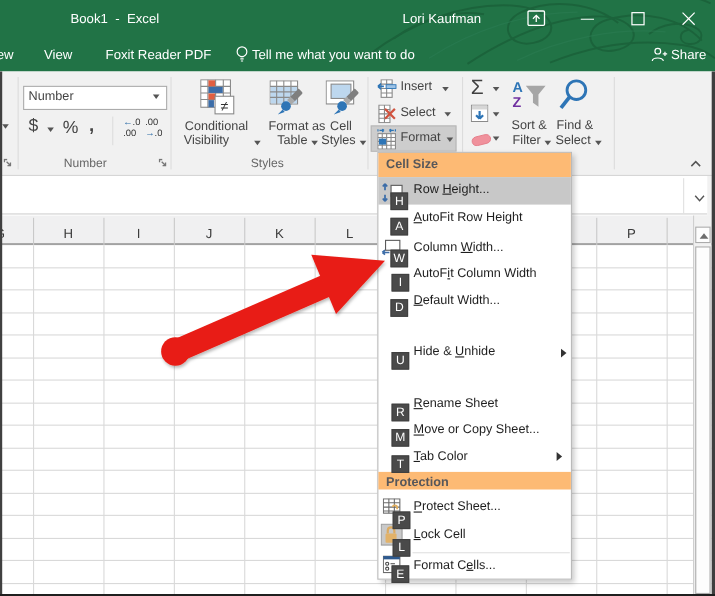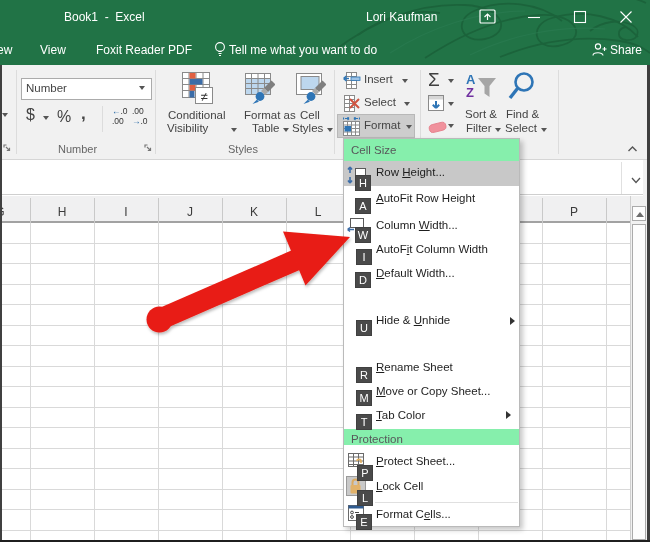--- a/index.html
+++ b/index.html
@@ -17,21 +17,21 @@
 #grid{left:0;top:223px;width:650px;height:317px;background:#fff}
 .hline{position:absolute;left:0;width:650px;height:1px;background:#d9d9d9}
 .vline{position:absolute;top:223px;height:317px;width:1px;background:#d9d9d9}
 #leftborder{left:0;top:65px;width:2px;height:477px;background:#404040}
 #bottombar{left:0;top:540px;width:650px;height:2px;background:#1f1f1f}
 #scrollbar{left:630px;top:196px;width:17px;height:344px;background:#f1f1f1;border-left:1px solid #cfcfcf}
 #sbtn{position:absolute;left:1px;top:10px;width:14px;height:15px;background:#fdfdfd;border:1px solid #ababab}
 #sthumb{position:absolute;left:1px;top:28px;width:14px;height:316px;background:#fdfdfd;border:1px solid #ababab}
 #rightborder{left:647px;top:65px;width:3px;height:477px;background:#3f3f3f}
 #menu{left:343px;top:138px;width:177px;height:389px;background:#fff;border:1px solid #bababa;box-shadow:3px 3px 5px rgba(0,0,0,0.22)}
-.mhead{position:absolute;left:0;width:175px;background:#86efac;font-size:11.5px;font-weight:normal;color:#57575a}
+.mhead{position:absolute;left:0;width:175px;background:#fdba74;font-size:11.5px;font-weight:bold;color:#57575a}
 .mhead span{position:absolute;left:7px}
 .mitem{position:absolute;left:32px;font-size:11.5px;color:#1e1e1e;white-space:nowrap}
 .hl{position:absolute;left:0;width:175px;background:#c8c8c8}
 .keytip{position:absolute;width:16px;height:16px;background:#4a4a4a;border:1px solid #404040;color:#fff;font-size:11px;text-align:center;line-height:15px;z-index:30}
 .subarr{position:absolute;width:0;height:0;border-top:4px solid transparent;border-bottom:4px solid transparent;border-left:5px solid #333;z-index:25}
 </style></head><body>
 
 <div class="abs" id="titlebar">
 <svg class="abs" style="left:330px;top:0" width="320" height="65" viewBox="0 0 320 65" fill="none">
 <g stroke="#1b623a" stroke-width="1.8" opacity="0.9" fill="none" transform="translate(0,-5)">

